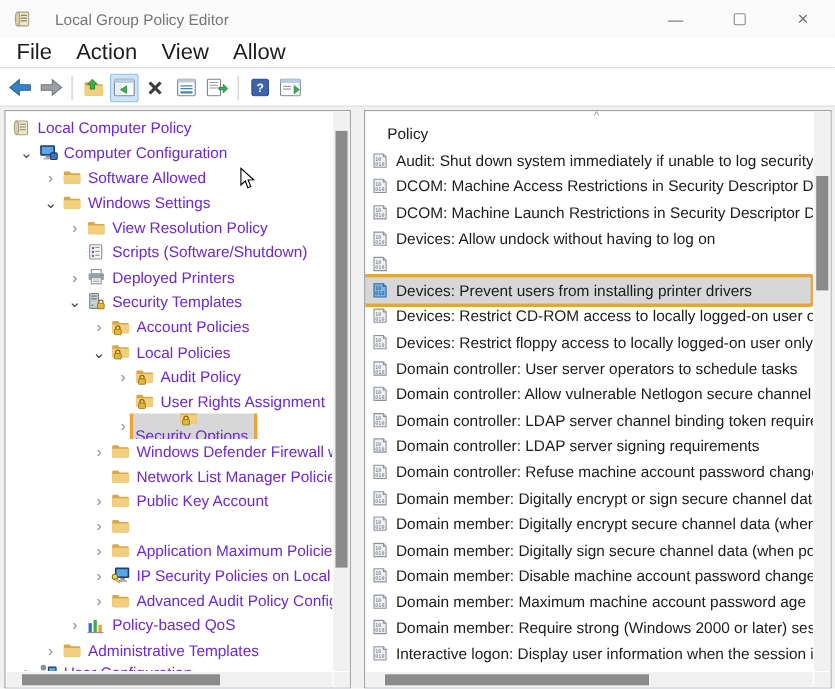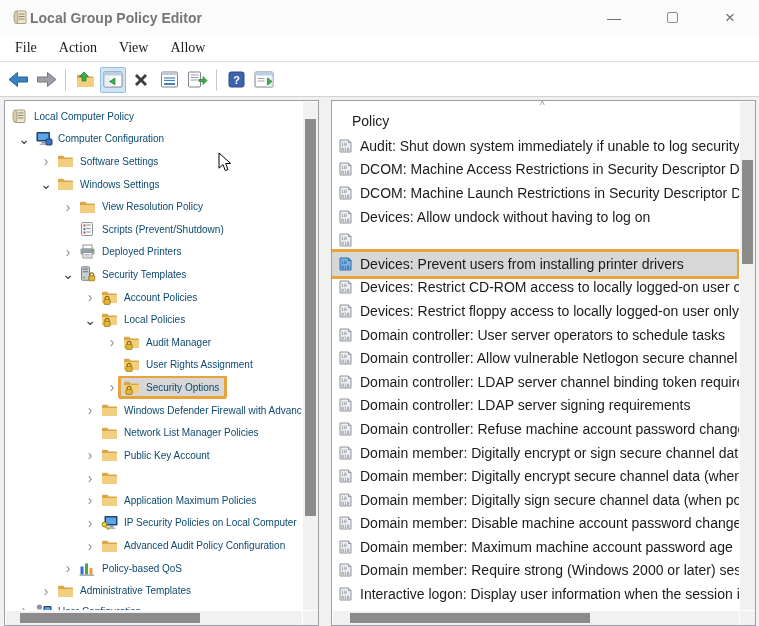--- a/index.html
+++ b/index.html
@@ -5,32 +5,32 @@
   * { margin:0; padding:0; box-sizing:border-box; }
   html,body { width:759px; height:626px; overflow:hidden; }
   body { font-family:"Liberation Sans", sans-serif; background:#fff; position:relative; }
 
   .window { position:absolute; inset:0; background:#fdfdfd; }
 
   
   .titlebar { position:absolute; left:0; top:0; width:759px; height:35px;
               background:#fbfbfb; display:flex; align-items:center; }
   .app-icon { margin-left:12px; width:18px; height:18px; display:inline-flex; }
-  .title-text { margin-left:0; font-size:14px; color:#767676;font-weight:bold; }
+  .title-text { margin-left:20px; font-size:14px; color:#767676; }
   .win-controls { position:absolute; right:0; top:0; height:35px; display:flex; }
   .win-btn { width:58px; height:35px; border:none; background:transparent; color:#6e6e6e;
              font-size:14px; display:flex; align-items:center; justify-content:center; cursor:default; }
   .win-btn.maximize span { display:block; width:11px; height:11px; border:1.2px solid #8a8a8a; border-radius:2px; }
   .win-btn.close { font-size:17px; }
 
   
   .menubar { position:absolute; left:0; top:35px; width:759px; height:27px; background:#fff;
              border-bottom:1px solid #dcdcdc; display:flex; align-items:center; padding-left:4px; }
-  .menu-item { border:none; background:transparent; font-size:14px; color:#1b1b1b;
-               padding:3px 11px; font-family:Liberation Serif, serif; }
+  .menu-item { border:none; background:transparent; font-size:20px; color:#1b1b1b;
+               padding:3px 11px; font-family:Liberation Sans, sans-serif; }
 
   
   .toolbar { position:absolute; left:0; top:63px; width:759px; height:34px; background:#fff;
              border-bottom:1px solid #d2d2d2; display:flex; align-items:center; padding-left:4px; }
   .tool-btn { width:26px; height:26px; margin:0 1px; border:1px solid transparent; background:transparent;
               display:flex; align-items:center; justify-content:center; }
   .tool-btn.active { background:#cfe4f7; border:1px solid #91bfe8; border-radius:2px; }
   .tool-icon { display:inline-flex; }
   .tb-sep { width:1px; height:22px; background:#c9c9c9; margin:0 5px; }
 
@@ -45,23 +45,23 @@
   .tree { position:absolute; left:0; top:1px; right:16px; bottom:15px; overflow:hidden; padding-top:3px; }
   .tree-row { height:22.6px; display:flex; align-items:center; white-space:nowrap;
               padding-left:var(--indent,4px); overflow:hidden; }
   .tree-row.partial { height:9px; overflow:hidden; align-items:flex-start; }
   .expander { width:18px; flex:0 0 18px; font-size:14px; color:#5f5f5f; display:inline-flex;
               justify-content:center; align-items:center; }
   .expander.collapsed { color:#8c8c8c; }
   .expander.expanded  { transform:rotate(0deg); color:#404040; }
   .node-box { display:inline-flex; align-items:center; padding:1px 5px 1px 2px; border-radius:1px; }
   .tree-row.selected .node-box { background:#d7d7d7; }
-  .tree-row.highlighted .node-box { box-shadow:0 0 0 3px #E8A33C; position:relative; z-index:2; }
+  .tree-row.highlighted .node-box { box-shadow:0 0 0 3px #E8A33C; position:relative; z-index:2;flex-direction:column; }
   .tree-icon { width:18px; height:16px; flex:0 0 18px; display:inline-flex; align-items:center; margin-right:5px; }
-  .tree-label { font-size:10px; color:#0c4a6e; }
+  .tree-label { font-size:14px; color:#6d28d9; }
 
   
   .list-header { position:relative; height:33px; }
   .col-header { position:absolute; left:20px; top:12px; font-size:14px; color:#1b1b1b; }
   .sort-caret { position:absolute; left:208px; top:0px; font-size:10px; color:#8a8f98; height:9px; line-height:9px; }
   .list-body { position:absolute; left:0; top:33px; right:16px; bottom:15px; overflow:hidden; }
   .list-row { height:23.6px; display:flex; align-items:center; white-space:nowrap; overflow:hidden;
               padding-left:6px; }
   .list-row.selected { background:#d7d7d7; box-shadow:0 0 0 3px #E8A33C; position:relative; z-index:2;
                        margin-right:2px; border-radius:1px; }
@@ -237,21 +237,21 @@
   </div>
           <div class="tree-row" style="--indent: 32px;">
     <span class="expander collapsed">›</span>
     <span class="node-box">
       <span class="tree-icon">
                 <svg width="17" height="14" viewBox="0 0 17 14">
                   <path d="M1 3 Q1 1.8 2.2 1.8 H6.2 L7.8 3.6 H15 Q16 3.6 16 4.6 V12 Q16 13 15 13 H2 Q1 13 1 12 Z" fill="#d9a74a"></path>
                   <path d="M1 5 H16 V12 Q16 13 15 13 H2 Q1 13 1 12 Z" fill="#f2cf7e"></path>
                 </svg>
               </span>
-      <span class="tree-label">Software Settings</span>
+      <span class="tree-label">Software Allowed</span>
     </span>
   </div>
           <div class="tree-row" style="--indent: 32px;">
     <span class="expander expanded">⌄</span>
     <span class="node-box">
       <span class="tree-icon">
                 <svg width="17" height="14" viewBox="0 0 17 14">
                   <path d="M1 3 Q1 1.8 2.2 1.8 H6.2 L7.8 3.6 H15 Q16 3.6 16 4.6 V12 Q16 13 15 13 H2 Q1 13 1 12 Z" fill="#d9a74a"></path>
                   <path d="M1 5 H16 V12 Q16 13 15 13 H2 Q1 13 1 12 Z" fill="#f2cf7e"></path>
                 </svg>
@@ -278,21 +278,21 @@
                 <svg width="16" height="16" viewBox="0 0 16 16">
                   <rect x="2.5" y="1.5" width="11" height="13" rx="1" fill="#f4f6f8" stroke="#8d939c"></rect>
                   <rect x="4.5" y="3.5" width="2" height="2" fill="#c0504d"></rect>
                   <rect x="7.5" y="3.5" width="4" height="1" fill="#8d939c"></rect>
                   <rect x="4.5" y="7" width="2" height="2" fill="#4472c4"></rect>
                   <rect x="7.5" y="7" width="4" height="1" fill="#8d939c"></rect>
                   <rect x="4.5" y="10.5" width="2" height="2" fill="#c0504d"></rect>
                   <rect x="7.5" y="10.5" width="4" height="1" fill="#8d939c"></rect>
                 </svg>
               </span>
-      <span class="tree-label">Scripts (Prevent/Shutdown)</span>
+      <span class="tree-label">Scripts (Software/Shutdown)</span>
     </span>
   </div>
           <div class="tree-row" style="--indent: 54px;">
     <span class="expander collapsed">›</span>
     <span class="node-box">
       <span class="tree-icon">
                 <svg width="17" height="15" viewBox="0 0 17 15">
                   <rect x="4" y="1" width="9" height="4" fill="#fff" stroke="#8d939c"></rect>
                   <rect x="1.5" y="4.5" width="14" height="6" rx="1" fill="#9aa0aa"></rect>
                   <circle cx="13.5" cy="6.5" r="0.9" fill="#57a639"></circle>
@@ -352,21 +352,21 @@
     <span class="expander collapsed">›</span>
     <span class="node-box">
       <span class="tree-icon">
                 <svg width="17" height="15" viewBox="0 0 17 15">
                   <path d="M1 3 Q1 1.8 2.2 1.8 H6.2 L7.8 3.6 H15 Q16 3.6 16 4.6 V12 Q16 13 15 13 H2 Q1 13 1 12 Z" fill="#d9a74a"></path>
                   <path d="M1 5 H16 V12 Q16 13 15 13 H2 Q1 13 1 12 Z" fill="#f2cf7e"></path>
                   <path d="M4.2 9.6 v-1.4 a1.9 1.9 0 0 1 3.8 0 V9.6" fill="none" stroke="#8a6d00" stroke-width="1.2"></path>
                   <rect x="3" y="9.4" width="6.2" height="5" rx="0.8" fill="#e3b33b" stroke="#8a6d00" stroke-width="0.7"></rect>
                 </svg>
               </span>
-      <span class="tree-label">Audit Manager</span>
+      <span class="tree-label">Audit Policy</span>
     </span>
   </div>
           <div class="tree-row" style="--indent: 98px;">
     <span class="expander none"></span>
     <span class="node-box">
       <span class="tree-icon">
                 <svg width="17" height="15" viewBox="0 0 17 15">
                   <path d="M1 3 Q1 1.8 2.2 1.8 H6.2 L7.8 3.6 H15 Q16 3.6 16 4.6 V12 Q16 13 15 13 H2 Q1 13 1 12 Z" fill="#d9a74a"></path>
                   <path d="M1 5 H16 V12 Q16 13 15 13 H2 Q1 13 1 12 Z" fill="#f2cf7e"></path>
                   <path d="M4.2 9.6 v-1.4 a1.9 1.9 0 0 1 3.8 0 V9.6" fill="none" stroke="#8a6d00" stroke-width="1.2"></path>

